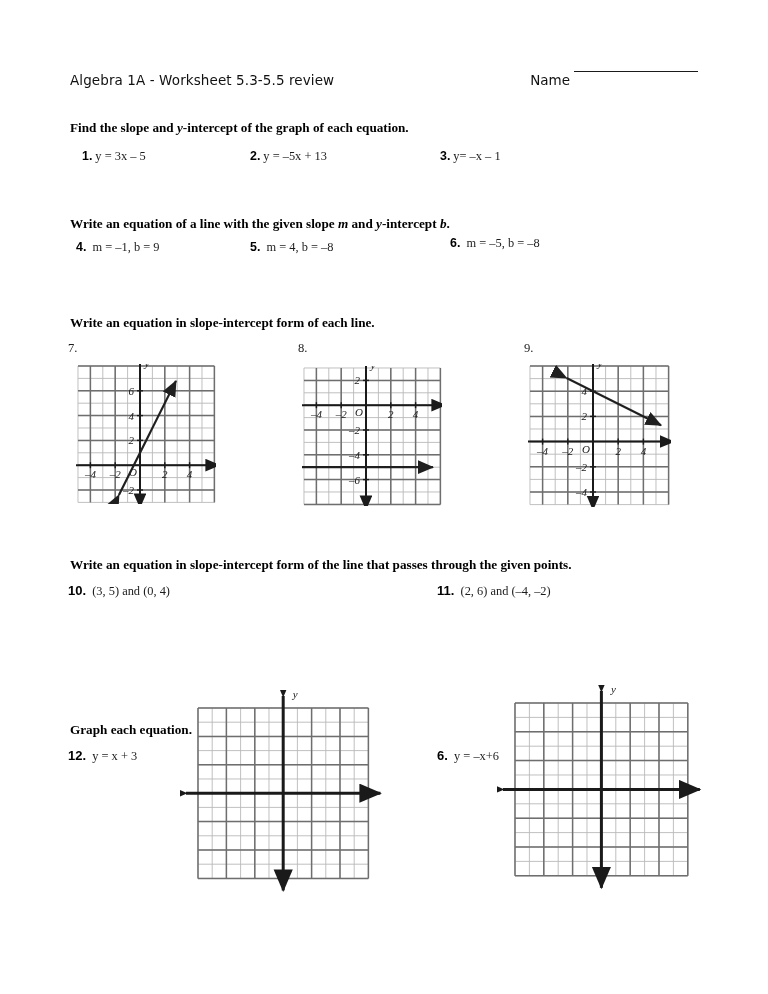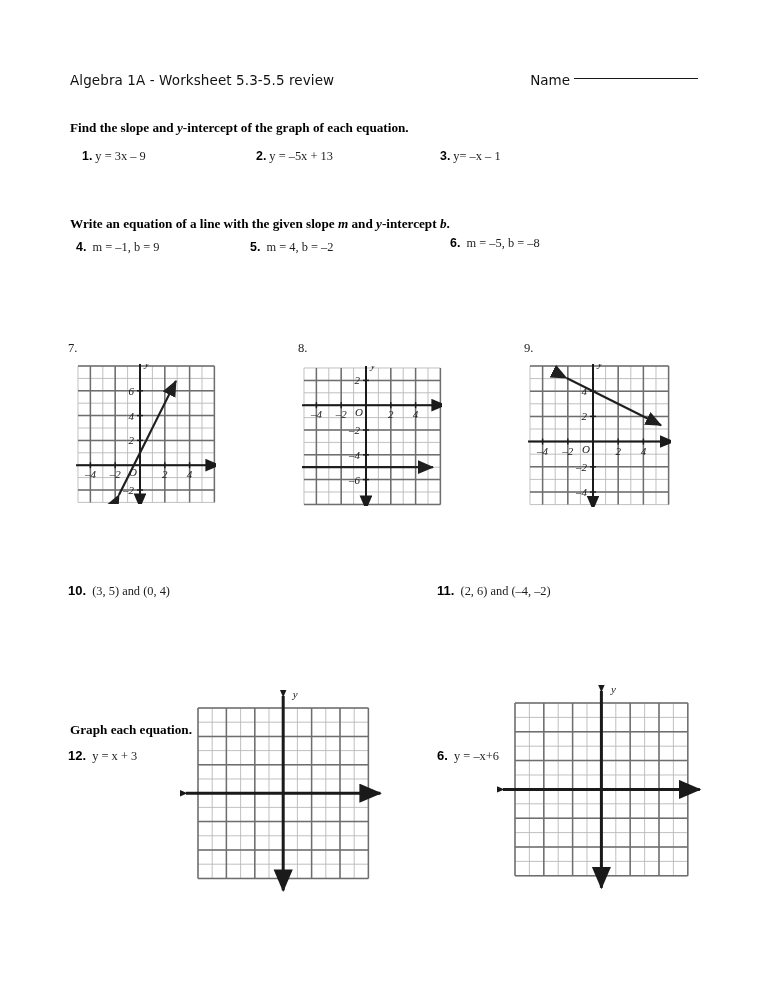--- a/index.html
+++ b/index.html
@@ -35,21 +35,21 @@
     align-items: baseline;
   }
   .hdr-title {
     font-family: "DejaVu Sans", sans-serif;
     font-size: 13.5px;
     letter-spacing: 0.1px;
     color: #111;
   }
   .hdr-name-wrap {
     display: flex;
-    align-items: center;
+    align-items: flex-start;
     gap: 4px;
     margin-right: 2px;
   }
   .hdr-name {
     font-family: "DejaVu Sans", sans-serif;
     font-size: 13.5px;
     color: #111;
   }
   .name-rule {
     display: inline-block;
@@ -120,46 +120,49 @@
       <span class="hdr-name">Name</span>
       <span class="name-rule"></span>
     </div>
   </div>
 
   <div class="sec-head" style="left:70px; top:120px;">
     Find the slope and <i>y</i>-intercept of the graph of each equation.
   </div>
 
   <div class="prob" style="left:82px; top:149px;">
-    <span class="num">1.</span><span class="eq">y = 3x – 9</span>
-  </div>
-  <div class="prob" style="left:256px; top:149px;">
+    <span class="num">1.</span><span class="eq">y = 3x – 5</span>
+  </div>
+  <div class="prob" style="left:250px; top:149px;">
     <span class="num">2.</span><span class="eq">y = –5x + 13</span>
   </div>
   <div class="prob" style="left:440px; top:149px;">
     <span class="num">3.</span><span class="eq">y= –x – 1</span>
   </div>
 
   <div class="sec-head" style="left:70px; top:216px;text-align:center;">
     Write an equation of a line with the given slope <i>m</i> and <i>y</i>-intercept <i>b</i>.
   </div>
 
   <div class="prob" style="left:76px; top:240px;">
     <span class="num">4.</span>
     <span class="eq">m = –1, b = 9</span>
   </div>
   <div class="prob" style="left:250px; top:240px;">
     <span class="num">5.</span>
-    <span class="eq">m = 4, b = –2</span>
+    <span class="eq">m = 4, b = –8</span>
   </div>
   <div class="prob" style="left:450px; top:236px;">
     <span class="num">6.</span>
     <span class="eq">m = –5, b = –8</span>
   </div>
 
+  <div class="sec-head" style="left:70px; top:315px;">
+    Write an equation in slope-intercept form of each line.
+  </div>
 
   <div class="gnum" style="left:68px; top:341px;">7.</div>
   <div class="gnum" style="left:298px; top:341px;">8.</div>
   <div class="gnum" style="left:524px; top:341px;">9.</div>
 
   <div class="graph" id="holder-graph-7" style="left:76px;  top:364px;">
       <svg width="140.4" height="140.4" viewBox="0 0 140.4 140.4">
         <g>
           <line x1="2" y1="2" x2="2" y2="138.4" stroke="#b9b9b9" stroke-width="0.9"></line>
           <line x1="14.4" y1="2" x2="14.4" y2="138.4" stroke="#b9b9b9" stroke-width="0.9"></line>
@@ -374,20 +377,23 @@
         <line x1="62" y1="52.39999999999999" x2="68" y2="52.39999999999999" stroke="#1a1a1a" stroke-width="1.4"></line>
         <text x="59" y="56.39999999999999" class="axlabel" font-size="11" text-anchor="end">2</text>
         <line x1="62" y1="102.8" x2="68" y2="102.8" stroke="#1a1a1a" stroke-width="1.4"></line>
         <text x="59" y="106.8" class="axlabel" font-size="11" text-anchor="end">–2</text>
         <line x1="62" y1="128" x2="68" y2="128" stroke="#1a1a1a" stroke-width="1.4"></line>
         <text x="59" y="132" class="axlabel" font-size="11" text-anchor="end">–4</text>
         <line x1="38.54" y1="13.969999999999999" x2="133.04000000000002" y2="61.22" stroke="#1f1f1f" stroke-width="2.2" marker-start="url(#larr-graph-9)" marker-end="url(#larr-graph-9)"></line>
       </svg>
     </div>
 
+  <div class="sec-head" style="left:70px; top:557px;">
+    Write an equation in slope-intercept form of the line that passes through the given points.
+  </div>
 
   <div class="prob" style="left:68px; top:583px;">
     <span class="num" style="font-size:13px;">10.</span>
     <span class="eq">(3, 5) and (0, 4)</span>
   </div>
   <div class="prob" style="left:437px; top:583px;">
     <span class="num" style="font-size:13px;">11.</span>
     <span class="eq">(2, 6) and (–4, –2)</span>
   </div>
 

